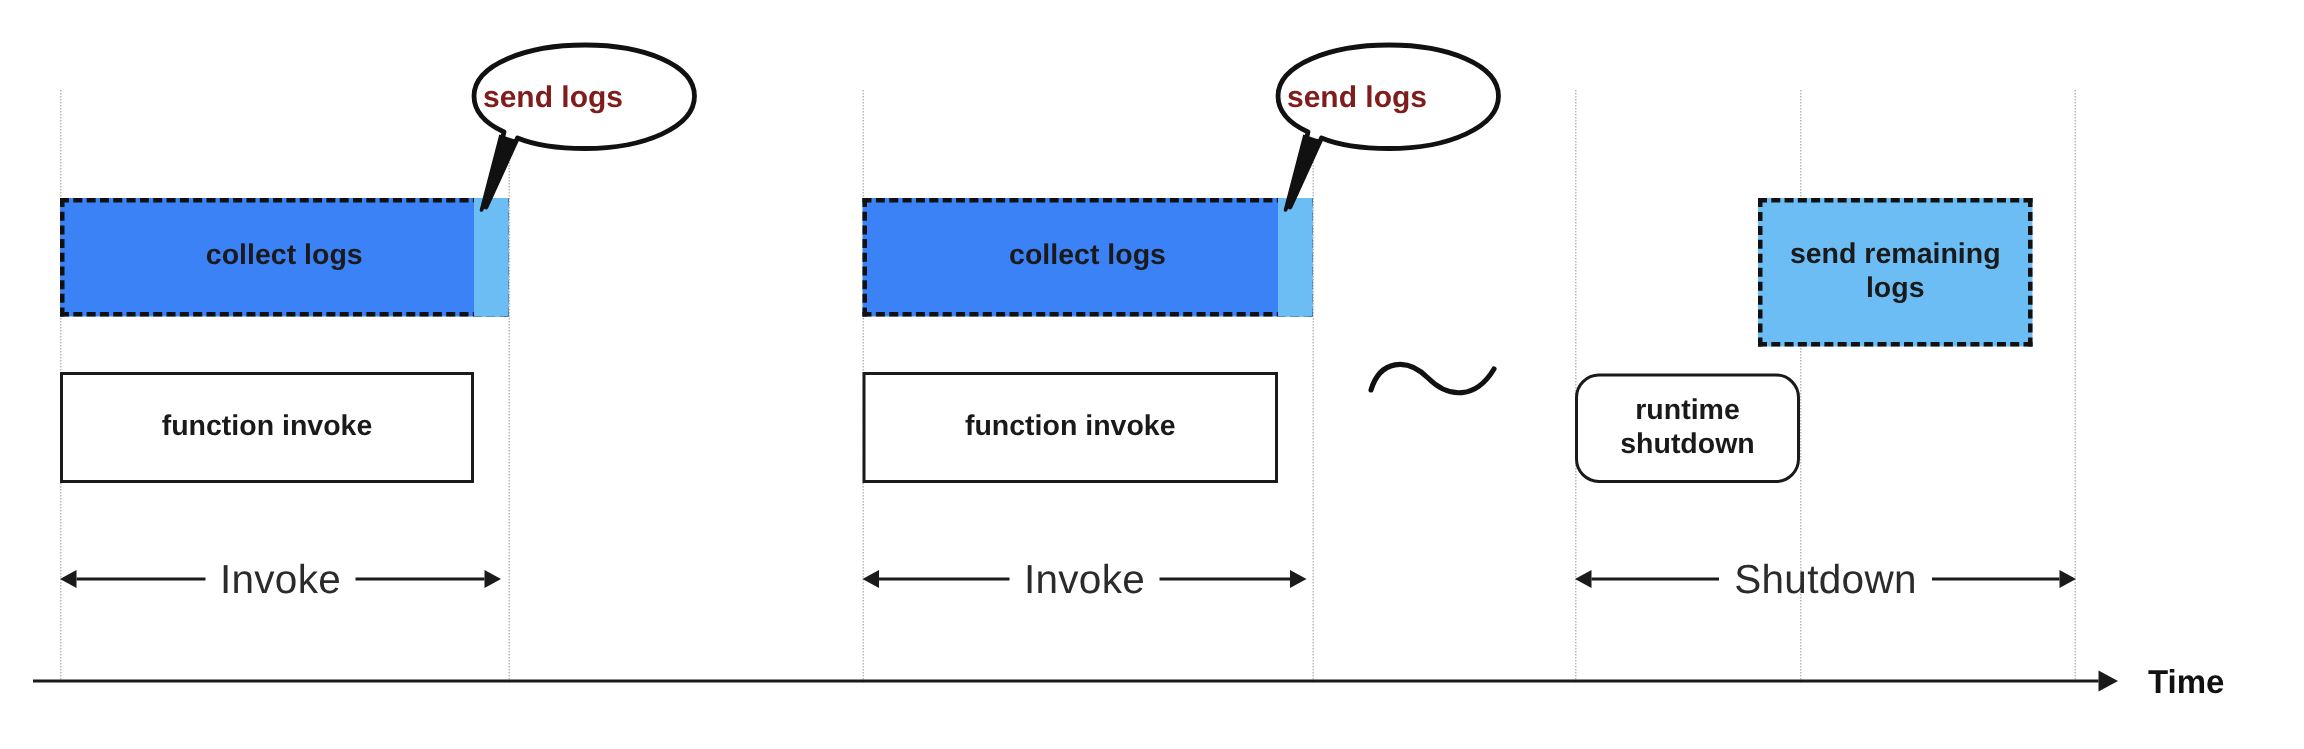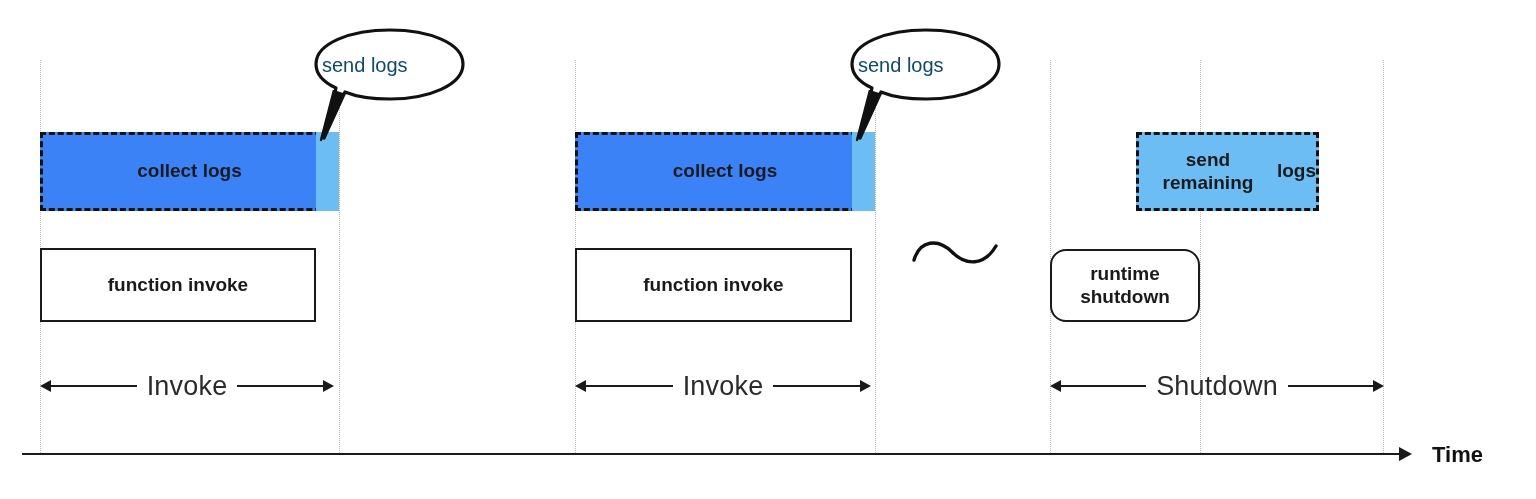--- a/index.html
+++ b/index.html
@@ -84,23 +84,23 @@
     color: #2b2b2b;
     font-weight: 400;
     white-space: nowrap;
     letter-spacing: 0.2px;
   }
   .bubble {
     position: absolute;
   }
   .bubble-text {
     position: absolute;
-    font-weight: normal;
+    font-weight: bold;
     font-size: 20px;
-    color: #0c4a6e;
+    color: #7f1d1d;
     white-space: nowrap;
   }
   .timeaxis {
     position: absolute;
     display: flex;
     align-items: center;
   }
   .timeaxis .tline {
     flex: 1 1 auto;
     height: 0;
@@ -184,21 +184,21 @@
 
   <svg class="squiggle" width="100" height="50" style="left:908px; top:228px;" viewBox="0 0 100 50">
     <path d="M6,32 C12,12 30,10 44,24 C58,38 76,38 88,18" fill="none" stroke="#111111" stroke-width="3.4" stroke-linecap="round"></path>
   </svg>
 
   <div class="box box-solid" style="left:1050px; top:249px; width:150px; height:73px; flex-direction:column;border-radius:16px;">
     <span>runtime</span>
     <span>shutdown</span>
   </div>
 
-  <div class="box box-dashed box-blue-fill" style="left:1136px; top:132px; width:183px; height:79px; flex-direction:row;">
+  <div class="box box-dashed box-blue-fill" style="left:1172px; top:132px; width:183px; height:99px; flex-direction:column;">
     <span>send remaining</span>
     <span>logs</span>
   </div>
 
   <div class="period" style="left:1050px; top:366px; width:334px;">
     <div class="arrow-l"></div>
     <div class="line"></div>
     <div class="plabel">Shutdown</div>
     <div class="line"></div>
     <div class="arrow-r"></div>

